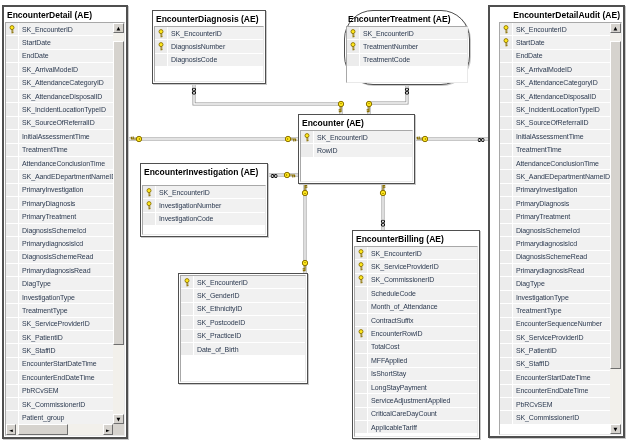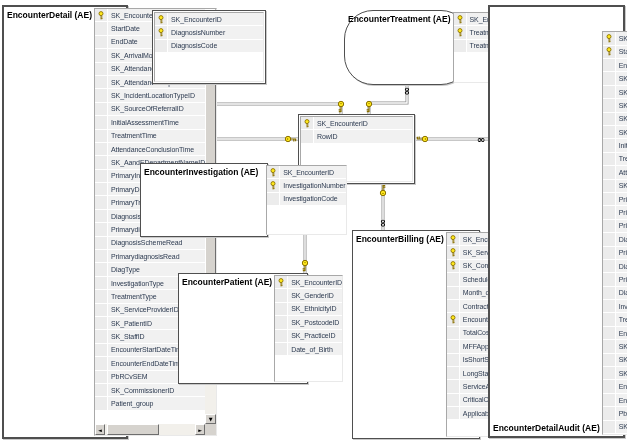--- a/index.html
+++ b/index.html
@@ -1,21 +1,21 @@
 <!DOCTYPE html>
 <html><head>
 <meta charset="utf-8">
 <style>
   html,body{margin:0;padding:0;background:#fff;}
   .canvas{position:relative;width:627px;height:445px;background:#ffffff;
           font-family:"Liberation Sans",sans-serif;overflow:hidden;}
   #relations{position:absolute;left:0;top:0;pointer-events:none;}
 
   .tbl{position:absolute;background:#ffffff;border:1px solid #4f4f4f;
-       box-shadow:1px 1px 0 #c9c9c9;padding:1px;display:flex;flex-direction:row;
+       box-shadow:1px 1px 0 #c9c9c9;padding:1px;display:flex;flex-direction:column;
        box-sizing:border-box;}
   .tbl.thick{border-width:2px;}
   .tbl-title{height:14px;line-height:14px;padding:0 2px;font-size:8.5px;font-weight:bold;
              color:#000;white-space:nowrap;overflow:hidden;flex:0 0 auto;}
   .tbl-inner{flex:1;display:flex;flex-direction:column;min-height:0;
              border:1px solid #a8a8a8;border-right-color:#e9e9e9;border-bottom-color:#e9e9e9;
              background:#fff;}
   .rows-zone{flex:1;display:flex;min-height:0;}
   .rows{flex:1;display:flex;flex-direction:column;min-width:0;overflow:hidden;background:#fff;}
   .row{flex:0 0 13.4px;height:13.4px;display:flex;min-width:0;}
@@ -267,20 +267,21 @@
             <div class="sbtn">◄</div>
             <div class="track">
               <div class="thumb" style="top: 0px; bottom: 0px; left: 2%; width: 58%;"></div>
             </div>
             <div class="sbtn">►</div>
             <div class="corner"></div>
           </div>
         </div>
       </div>
       <div class="tbl" style="left: 152px; top: 10px; width: 114px; height: 74px;">
+        <div class="tbl-title">EncounterDiagnosis (AE)</div>
         <div class="tbl-inner">
           <div class="rows-zone">
             <div class="rows">
               <div class="row">
                 <div class="keycell">
                   <svg width="8" height="9" viewBox="0 0 8 9">
                     <circle cx="4" cy="2.6" r="2" fill="#ffe81a" stroke="#8a7000" stroke-width="0.9"></circle>
                     <path d="M4 4.4 V8.4 M4 6 H5.6 M4 7.6 H5.6" stroke="#8a7000" stroke-width="0.9" fill="none"></path>
                   </svg>
                 </div>
@@ -330,20 +331,21 @@
               <div class="row">
                 <div class="keycell"></div>
                 <div class="namecell">TreatmentCode</div>
               </div>
               <div class="filler"></div>
             </div>
           </div>
         </div>
       </div>
       <div class="tbl" style="left: 298px; top: 114px; width: 117px; height: 70px;">
+        <div class="tbl-title">Encounter (AE)</div>
         <div class="tbl-inner">
           <div class="rows-zone">
             <div class="rows">
               <div class="row">
                 <div class="keycell">
                   <svg width="8" height="9" viewBox="0 0 8 9">
                     <circle cx="4" cy="2.6" r="2" fill="#ffe81a" stroke="#8a7000" stroke-width="0.9"></circle>
                     <path d="M4 4.4 V8.4 M4 6 H5.6 M4 7.6 H5.6" stroke="#8a7000" stroke-width="0.9" fill="none"></path>
                   </svg>
                 </div>
@@ -384,21 +386,20 @@
               <div class="row">
                 <div class="keycell"></div>
                 <div class="namecell">InvestigationCode</div>
               </div>
               <div class="filler"></div>
             </div>
           </div>
         </div>
       </div>
       <div class="tbl" style="left: 178px; top: 273px; width: 130px; height: 111px;">
-        <div class="tbl-title">EncounterPatient (AE)</div>
         <div class="tbl-inner">
           <div class="rows-zone">
             <div class="rows">
               <div class="row">
                 <div class="keycell">
                   <svg width="8" height="9" viewBox="0 0 8 9">
                     <circle cx="4" cy="2.6" r="2" fill="#ffe81a" stroke="#8a7000" stroke-width="0.9"></circle>
                     <path d="M4 4.4 V8.4 M4 6 H5.6 M4 7.6 H5.6" stroke="#8a7000" stroke-width="0.9" fill="none"></path>
                   </svg>
                 </div>

